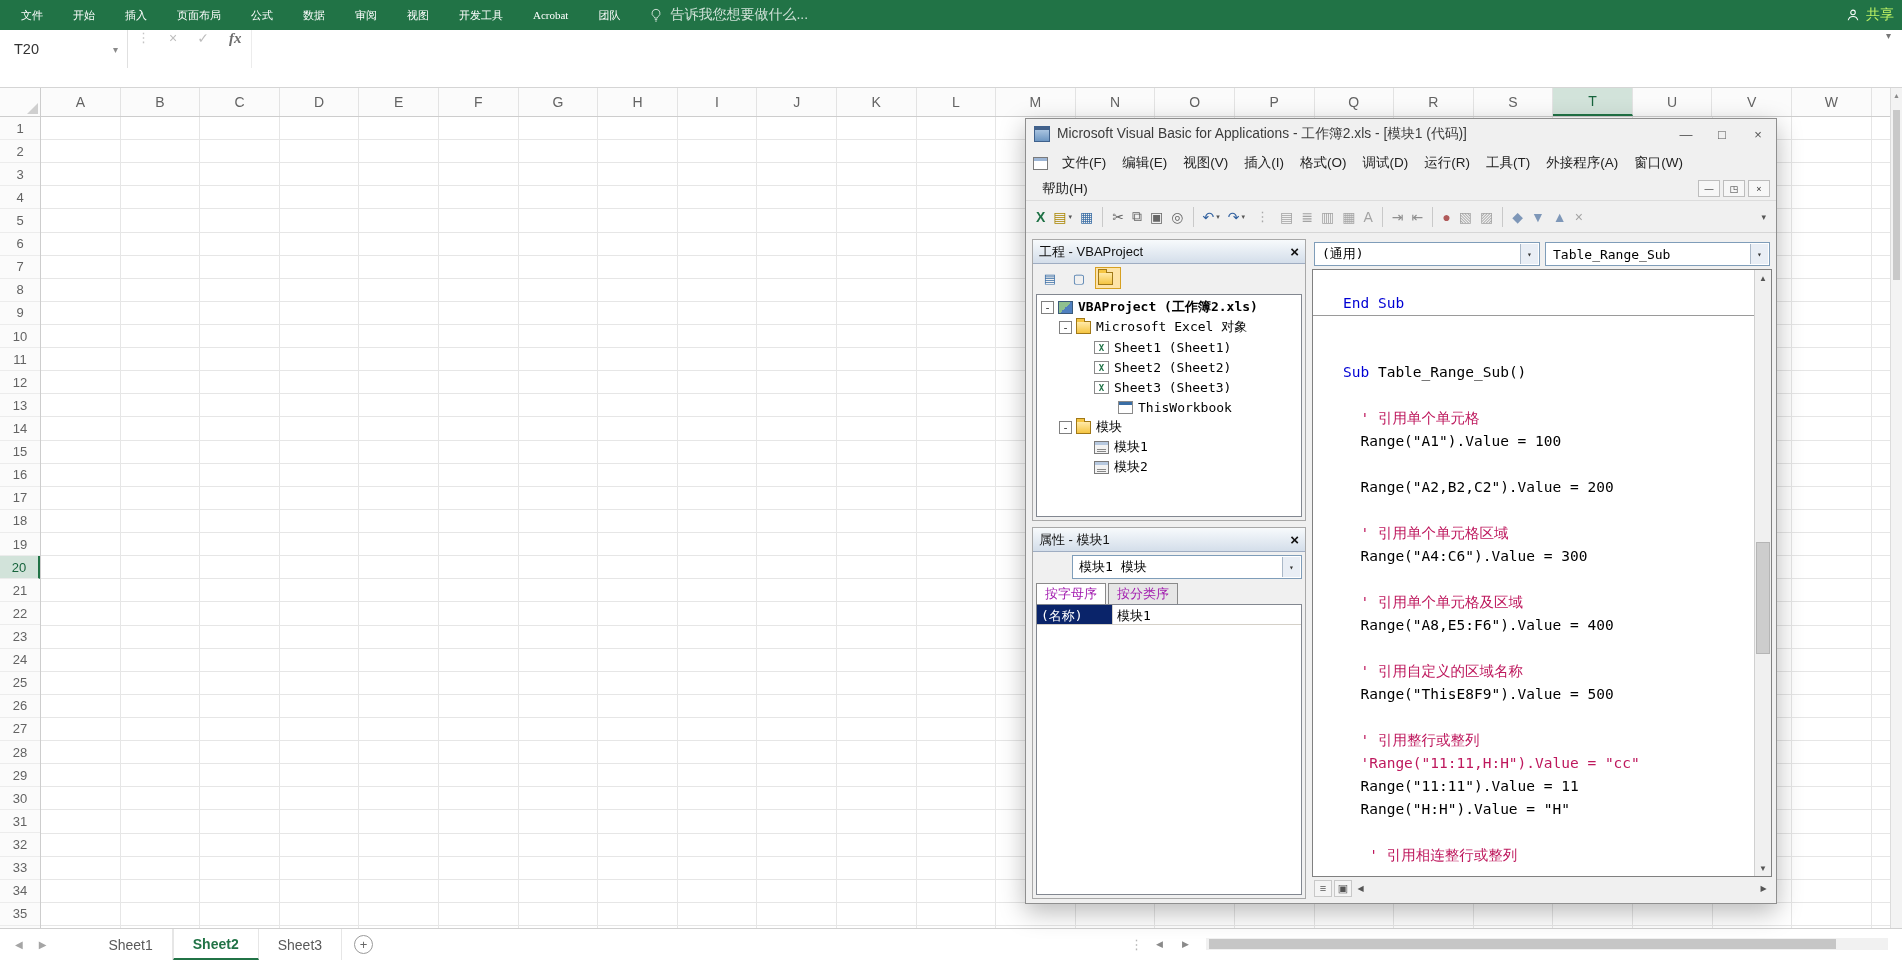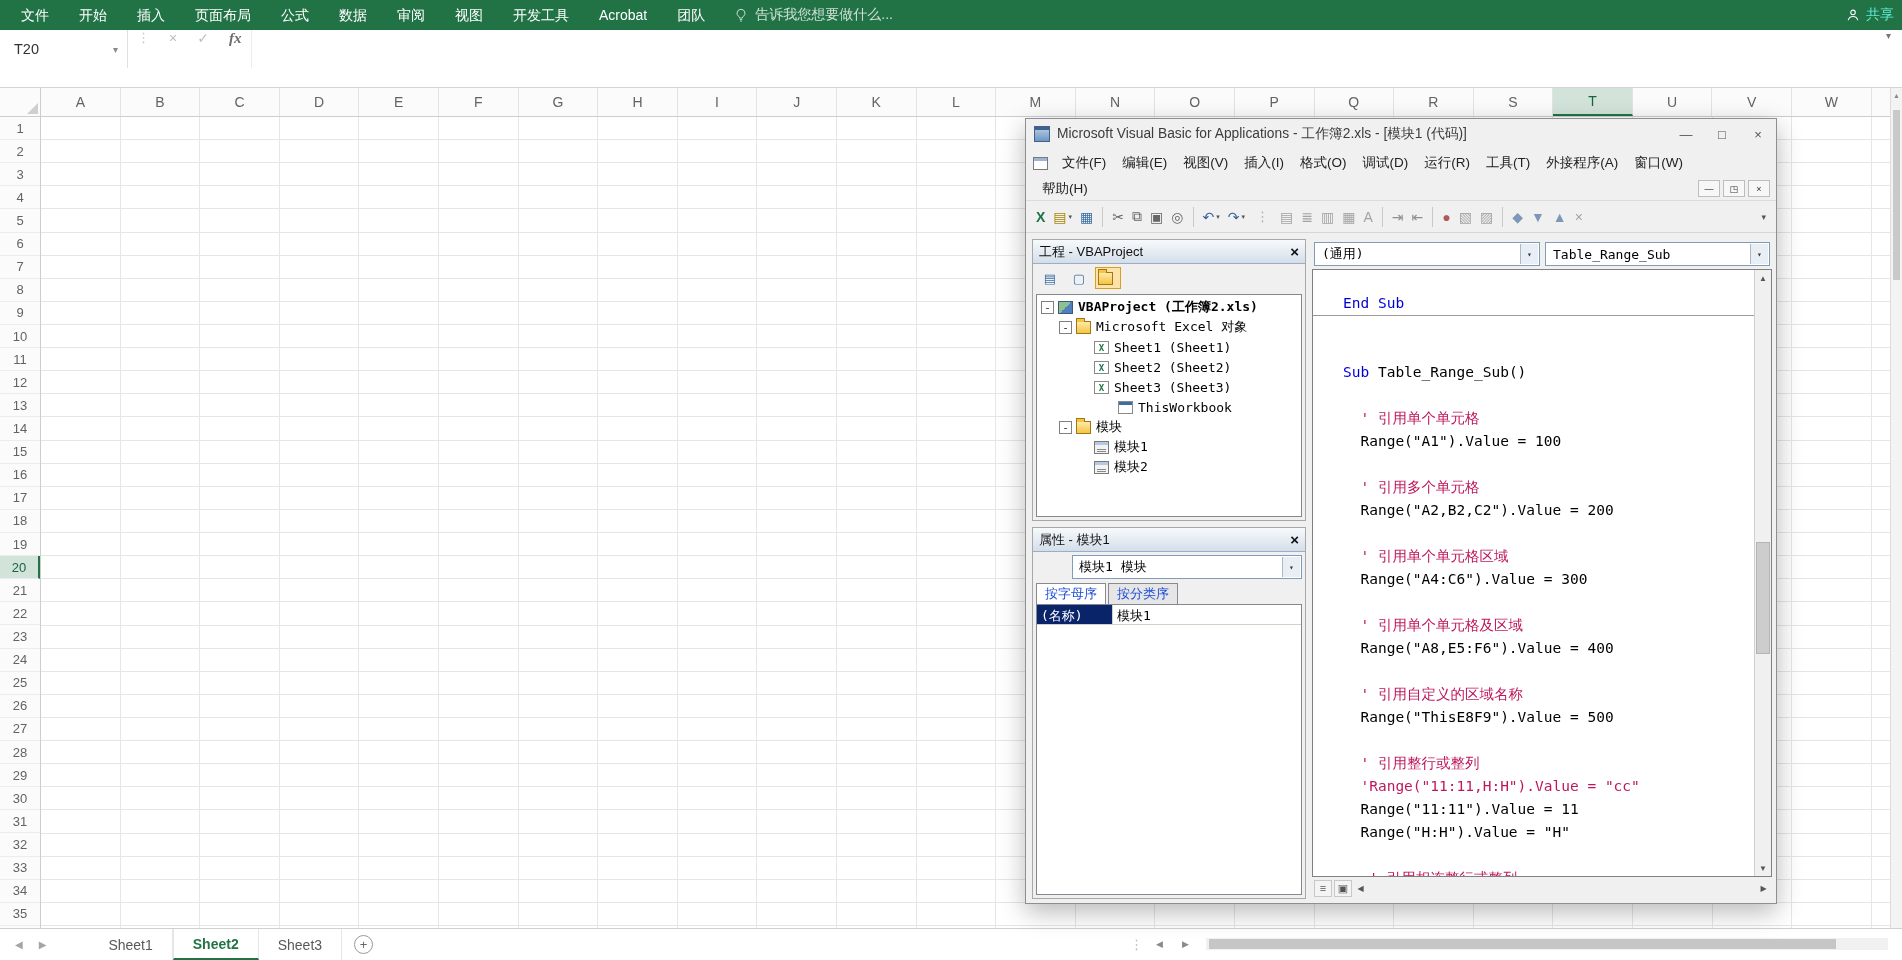--- a/index.html
+++ b/index.html
@@ -3,23 +3,23 @@
 <meta charset="utf-8">
 <style>
 *{box-sizing:border-box;margin:0;padding:0;}
 html,body{width:1902px;height:960px;overflow:hidden;}
 body{font-family:"Liberation Sans",sans-serif;background:#fff;}
 .screen{position:relative;width:1902px;height:960px;background:#fff;overflow:hidden;}
 
 
 .ribbon{position:absolute;left:0;top:0;width:100%;height:30px;background:#217346;display:flex;align-items:center;color:#fff;}
 .rtabs{display:flex;height:100%;align-items:stretch;padding-left:6px;}
-.rtab{padding:0 15px;line-height:30px;font-size:14px;white-space:nowrap;cursor:default;}
+.rtab{padding:0 15px;line-height:30px;font-size:11px;white-space:nowrap;cursor:default;font-family:Liberation Serif, serif;}
 .tellme{display:flex;align-items:center;gap:7px;margin-left:14px;color:rgba(255,255,255,.78);font-size:14px;}
-.share{position:absolute;right:8px;top:0;height:30px;display:flex;align-items:center;gap:6px;font-size:14px;color:#5eead4;}
+.share{position:absolute;right:8px;top:0;height:30px;display:flex;align-items:center;gap:6px;font-size:14px;color:#bef264;}
 
 
 .fbar{position:absolute;left:0;top:30px;width:100%;height:58px;background:#fff;border-bottom:1px solid #d5d5d5;display:flex;align-items:flex-start;}
 .namebox{width:128px;height:38px;border-right:1px solid #e0e0e0;display:flex;align-items:center;padding-left:14px;font-size:14.5px;color:#333;}
 .nbdd{margin-left:auto;padding-right:9px;color:#8a8a8a;font-size:10px;}
 .fgrip{padding:0 9px;color:#c4c4c4;font-size:13px;}
 .fbtn{padding:0 10px;font-size:14px;}
 .fbtn.cancel,.fbtn.confirm{color:#bdbdbd;}
 .fbtn.fx{font-style:italic;font-family:"Liberation Serif",serif;color:#6d6d6d;font-weight:bold;font-size:15px;}
 .finput{flex:1;height:38px;border-left:1px solid #ececec;}
@@ -94,21 +94,21 @@
 .ti-sheet{background:#fff;border:1px solid #8a8a8a;}
 .ti-sheet::after{content:"X";position:absolute;inset:0;color:#1e7145;font:bold 9px/12px "DejaVu Sans Mono",monospace;text-align:center;}
 .ti-workbook{background:#fff;border:1px solid #8a8a8a;box-shadow:inset 0 3px 0 #3a6ea5;}
 .ti-module{background:#f3f3f3;border:1px solid #7a7a7a;box-shadow:inset 0 3px 0 #b7c9e0;}
 .ti-module::after{content:"";position:absolute;left:2px;top:7px;width:9px;height:1px;background:#888;box-shadow:0 2px 0 #888;}
 
 .proppanel{position:absolute;left:6px;top:408px;width:274px;height:372px;background:#f0f0f0;border:1px solid #a8a8a8;}
 .pcombo{position:absolute;left:3px;right:3px;top:27px;height:24px;background:#fff;border:1px solid #7f9db9;display:flex;align-items:center;padding-left:6px;font-family:"DejaVu Sans Mono",monospace;font-size:13px;color:#000;margin-left:36px;}
 .pcombo .dd,.ccombo .dd{position:absolute;right:1px;top:1px;bottom:1px;width:18px;background:#e9eef5;border-left:1px solid #aab8c8;display:flex;align-items:center;justify-content:center;font-size:8px;color:#333;}
 .ptabs{position:absolute;left:3px;top:55px;height:21px;display:flex;font-size:13px;}
-.ptab{padding:0 8px;display:flex;align-items:center;border:1px solid #8a8a8a;border-bottom:none;background:#e6e6e6;margin-right:2px;color:#1d4ed8;}
+.ptab{padding:0 8px;display:flex;align-items:center;border:1px solid #8a8a8a;border-bottom:none;background:#e6e6e6;margin-right:2px;color:#a21caf;}
 .ptab.active{background:#fff;}
 .pgrid{position:absolute;left:3px;right:3px;top:76px;bottom:3px;background:#fff;border:1px solid #828790;font-family:"DejaVu Sans Mono",monospace;font-size:13px;}
 .pgrow{height:20px;display:flex;border-bottom:1px solid #d4d0c8;}
 .pgname{width:76px;background:#0a246a;color:#fff;padding:2px 4px;border-right:1px solid #d4d0c8;}
 .pgval{flex:1;padding:2px 4px;color:#000;}
 
 
 .cpanel{position:absolute;left:286px;top:120px;width:460px;height:660px;background:#f0f0f0;}
 .ccombo{position:absolute;top:3px;height:24px;background:#fff;border:1px solid #7f9db9;display:flex;align-items:center;padding-left:7px;font-family:"DejaVu Sans Mono",monospace;font-size:13px;color:#000;}
 .ccombo.left{left:2px;width:226px;}
@@ -473,21 +473,20 @@
       <div class="codearea">
         <div class="codetext">
             <div class="cline divided"><span class="sc-k">End Sub</span></div>
             <div class="cline"></div>
             <div class="cline"></div>
             <div class="cline"><span class="sc-k">Sub</span><span class="sc-n"> Table_Range_Sub()</span></div>
             <div class="cline"></div>
             <div class="cline"><span class="sc-c">  ' 引用单个单元格</span></div>
             <div class="cline"><span class="sc-n">  Range("A1").Value = 100</span></div>
             <div class="cline"></div>
-            <div class="cline"><span class="sc-c">  ' 引用多个单元格</span></div>
             <div class="cline"><span class="sc-n">  Range("A2,B2,C2").Value = 200</span></div>
             <div class="cline"></div>
             <div class="cline"><span class="sc-c">  ' 引用单个单元格区域</span></div>
             <div class="cline"><span class="sc-n">  Range("A4:C6").Value = 300</span></div>
             <div class="cline"></div>
             <div class="cline"><span class="sc-c">  ' 引用单个单元格及区域</span></div>
             <div class="cline"><span class="sc-n">  Range("A8,E5:F6").Value = 400</span></div>
             <div class="cline"></div>
             <div class="cline"><span class="sc-c">  ' 引用自定义的区域名称</span></div>
             <div class="cline"><span class="sc-n">  Range("ThisE8F9").Value = 500</span></div>

